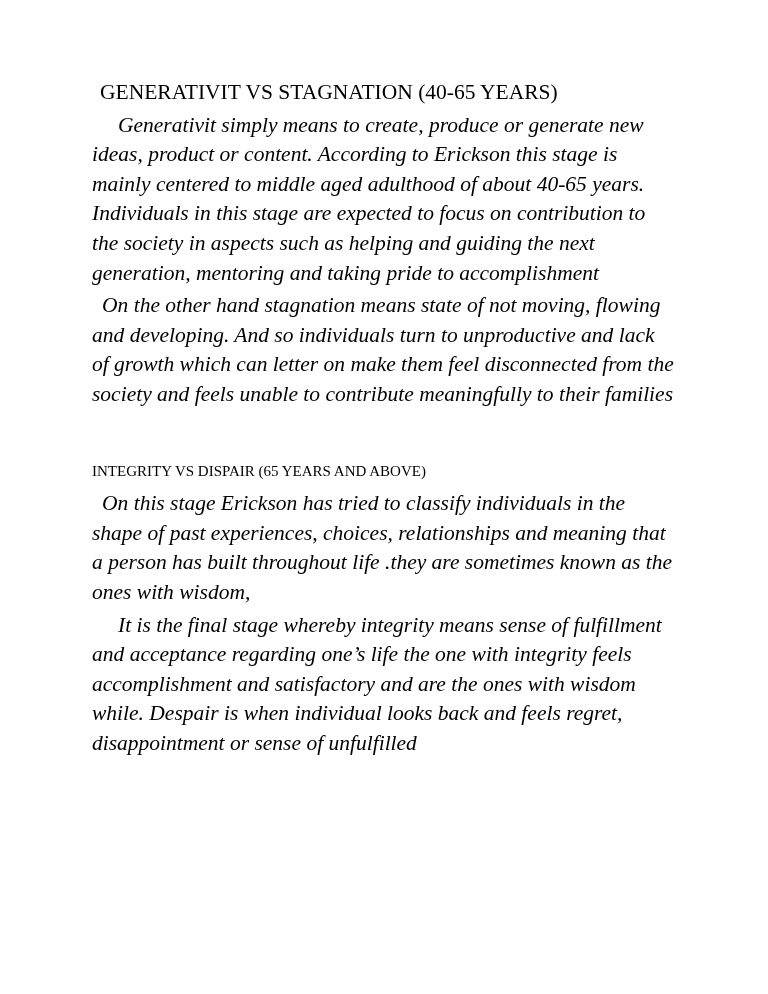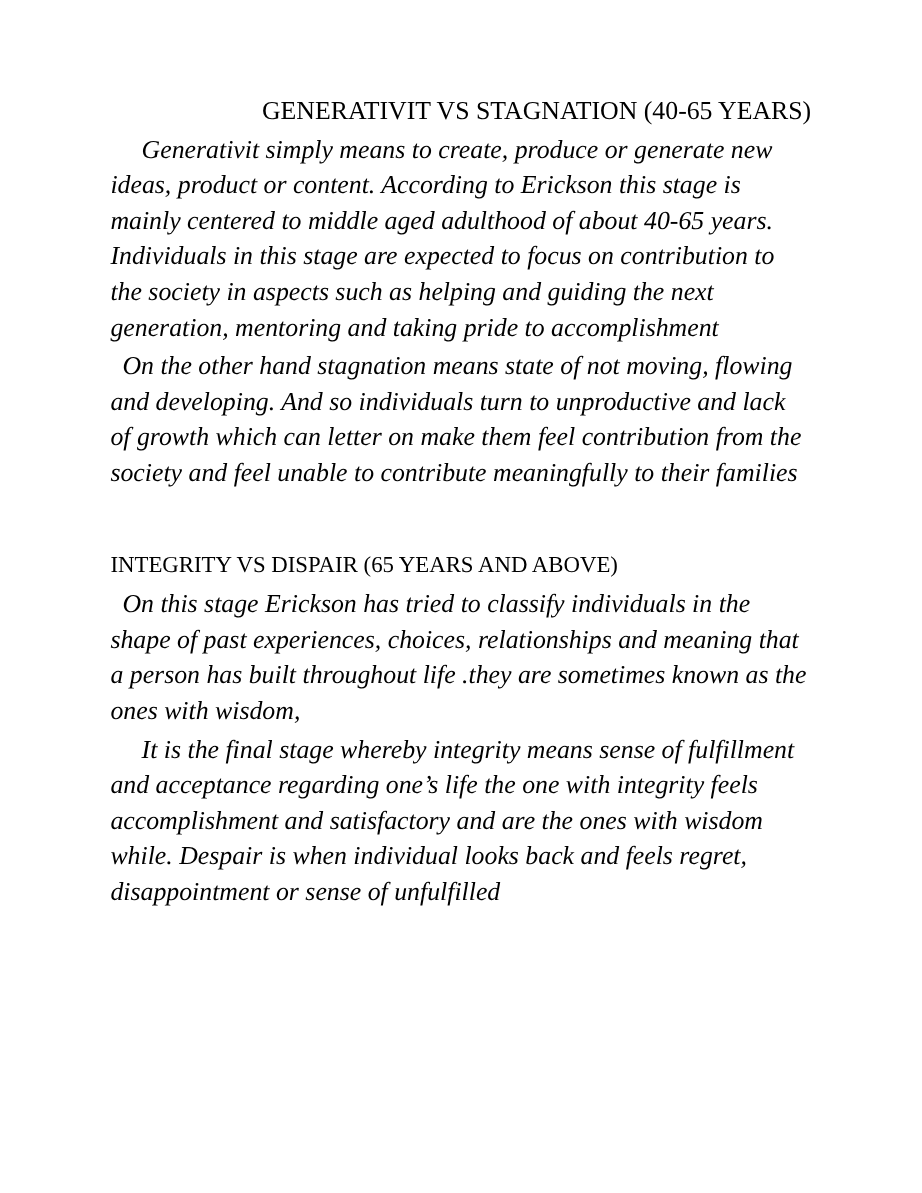--- a/index.html
+++ b/index.html
@@ -26,24 +26,23 @@
     font-size: 21.5px;
     line-height: 29.6px;
   }
   h1.section-heading {
     font-size: 21.5px;
     font-weight: normal;
     line-height: 29.6px;
     margin: 0;
     padding: 0;
     text-indent: 8px;
-    text-align: right;
   }
   h2.section-heading-2 {
-    font-size: 19px;
+    font-size: 15px;
     font-weight: normal;
     line-height: 29.6px;
     margin: 0;
     padding: 0;
     text-indent: 0px;
   }
   p.para {
     margin: 0;
     padding: 0;
     text-indent: 26px;
@@ -62,21 +61,21 @@
   <div class="doc-body">
 
     <h1 class="section-heading">GENERATIVIT VS STAGNATION (40-65 YEARS)</h1>
 
     <div class="gap-sm"></div>
 
     <p class="para">Generativit simply means to create, produce or generate new ideas, product or content.  According to Erickson this stage is mainly centered to middle aged adulthood of about 40-65 years. Individuals in this stage are expected to focus on contribution to the society in aspects such as helping and guiding the next generation, mentoring and taking pride to accomplishment</p>
 
     <div class="gap-sm"></div>
 
-    <p class="para indent-tiny">On the other hand stagnation means state of not moving, flowing and developing. And so individuals turn to unproductive and lack of growth which can letter on make them feel contribution from the society and feel unable to contribute meaningfully to their families</p>
+    <p class="para indent-tiny">On the other hand stagnation means state of not moving, flowing and developing. And so individuals turn to unproductive and lack of growth which can letter on make them feel disconnected from the society and feels unable to contribute meaningfully to their families</p>
 
     <div class="gap-sm"></div>
 
 
     <div class="gap-lg"></div>
 
     <h2 class="section-heading-2">INTEGRITY VS DISPAIR (65 YEARS AND ABOVE)</h2>
 
     <div class="gap-sm"></div>
 

